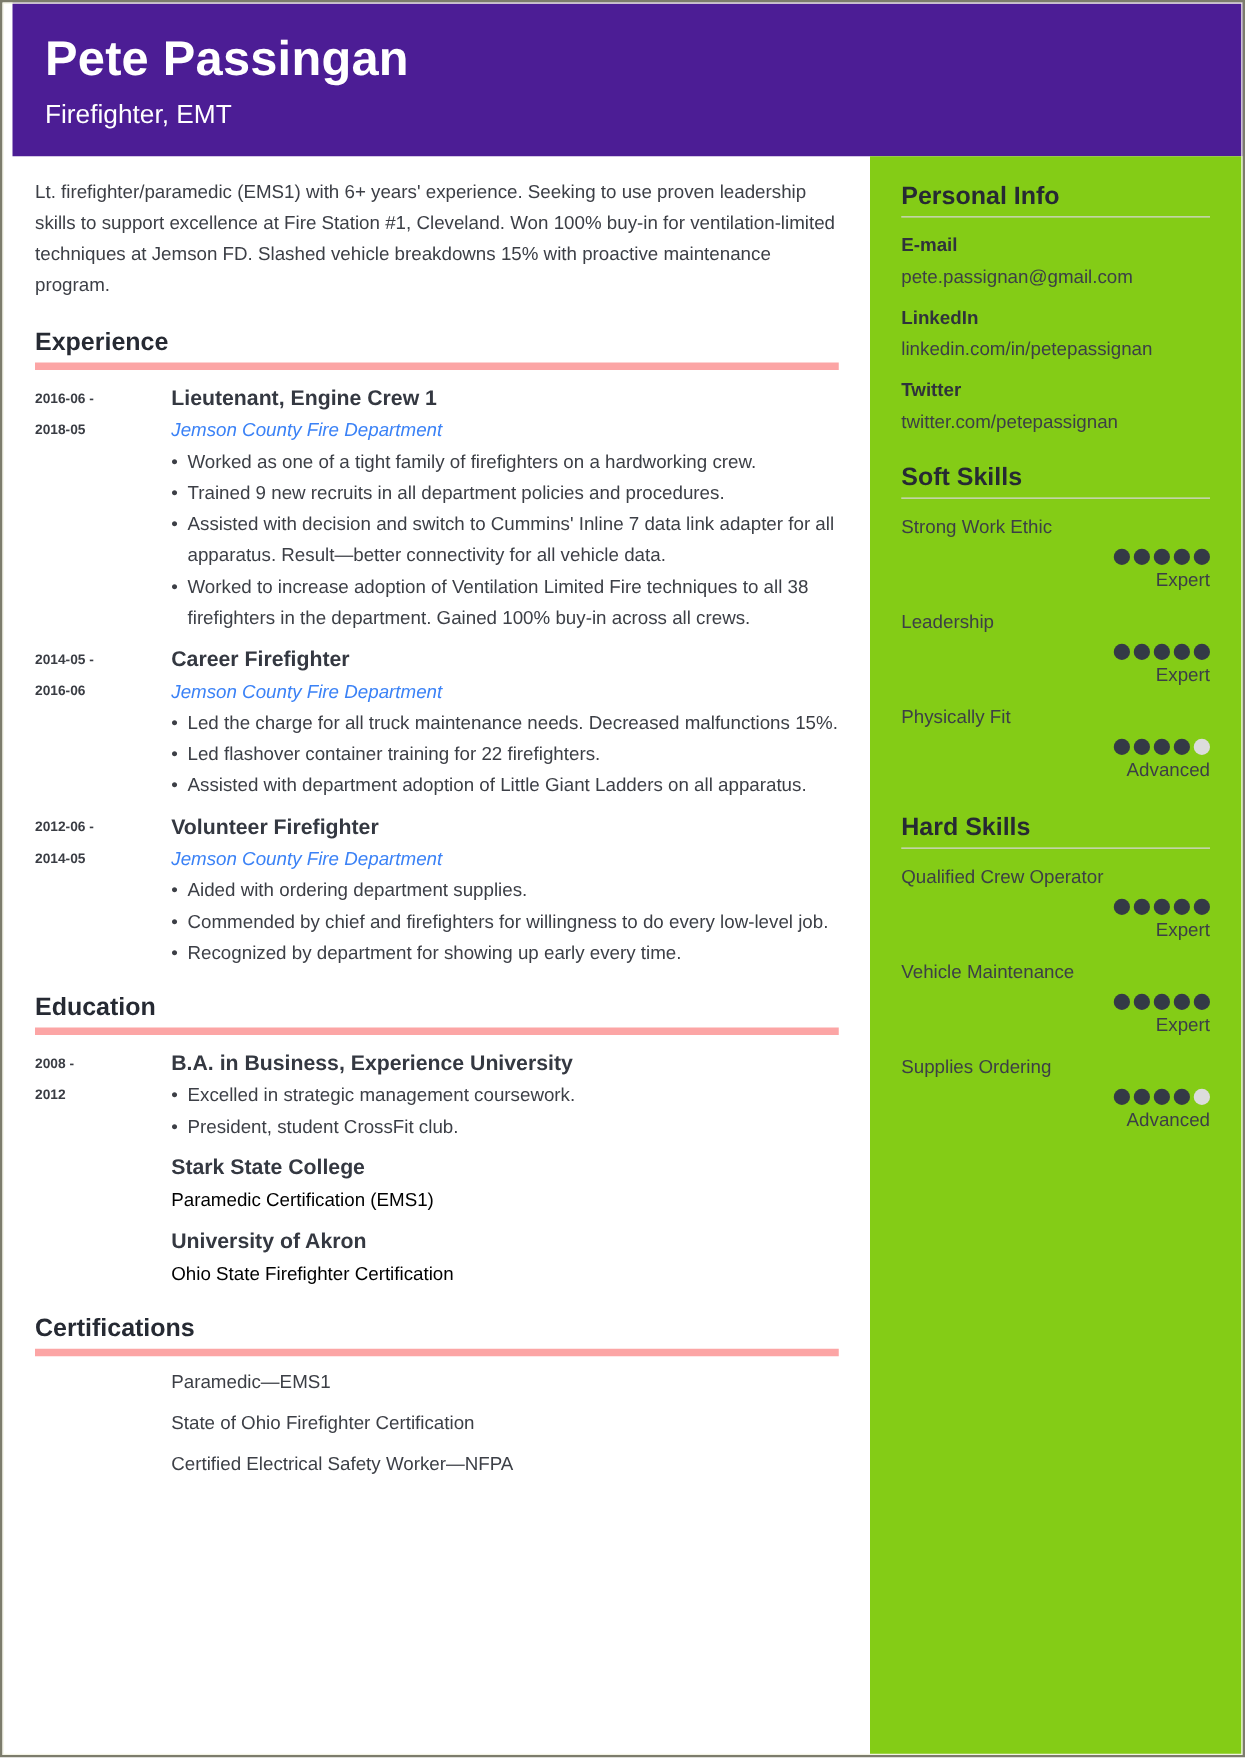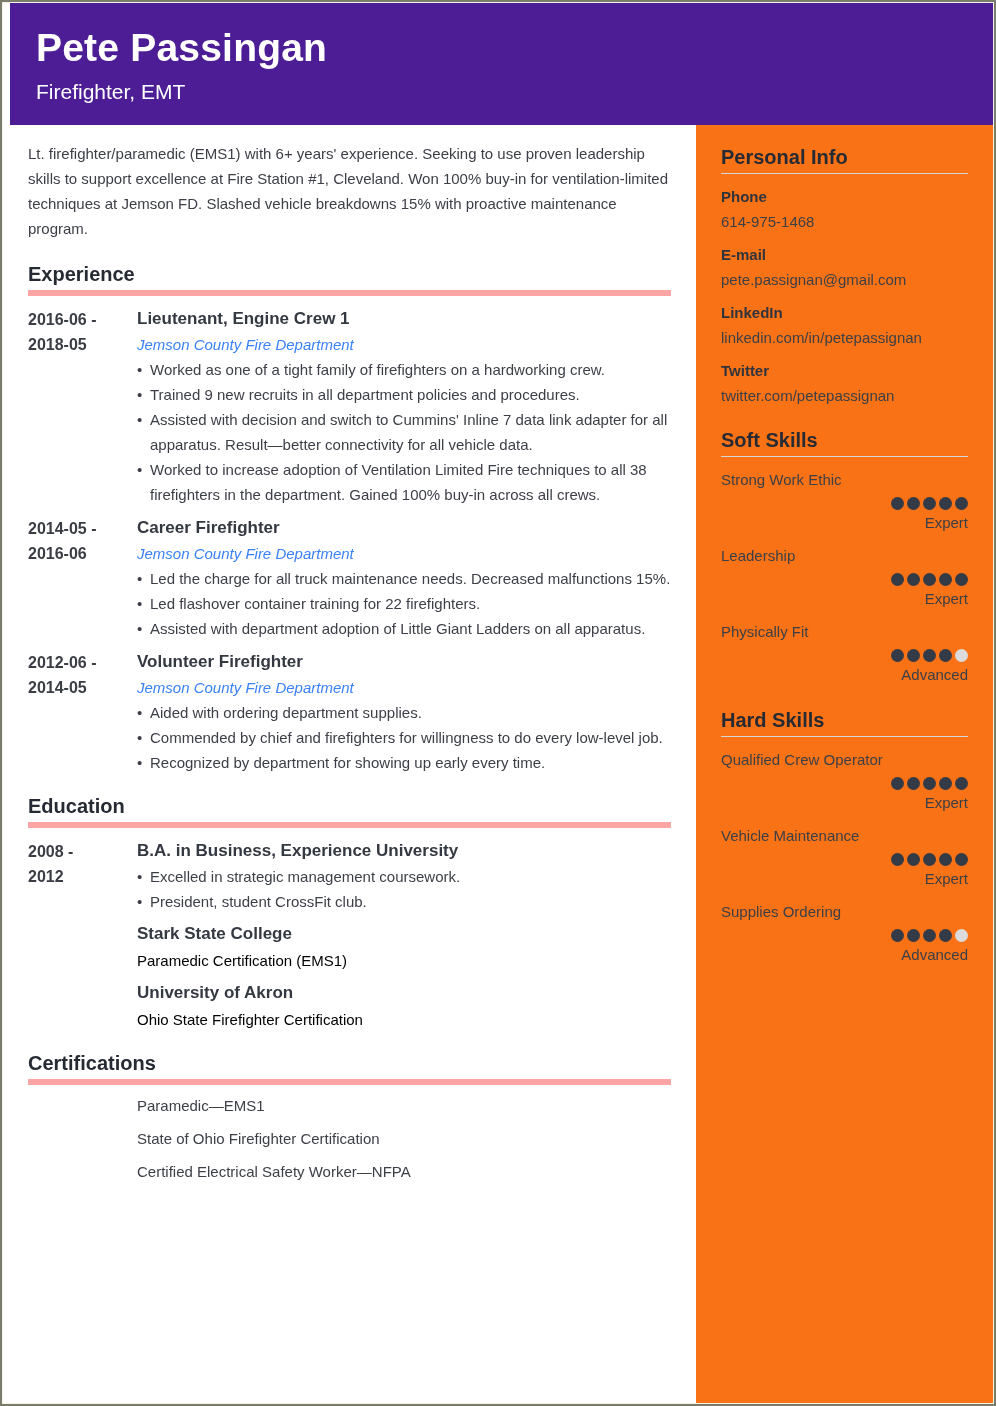--- a/index.html
+++ b/index.html
@@ -25,38 +25,38 @@
   .header .name {
     position: absolute; left: 26px; top: 24px;
     font-size: 39px; font-weight: bold; letter-spacing: 0.2px;
   }
   .header .title {
     position: absolute; left: 26px; top: 78px;
     font-size: 21px; font-weight: normal;
   }
   .sidebar {
     position: absolute; left: 696px; top: 125px; width: 298px; height: 1279px;
-    background: #f97316;
+    background: #84cc16;
   }
   .main {
     position: absolute; left: 28px; top: 125px; width: 643px;
   }
   .summary {
     margin-top: 16px;
     font-size: 15px; line-height: 25px; color: #3c3f46;
   }
   .section-title {
     font-size: 20px; font-weight: bold; color: #262a33;
     padding-bottom: 4px; border-bottom: 6px solid #fca5a5;
   }
   .exp-title { margin-top: 22px; }
   .entry { display: flex; margin-top: 10px; }
   .entry .dates {
     width: 109px; flex: none;
-    font-size: 16px; font-weight: bold; color: #3a3d44; line-height: 25px;
+    font-size: 11px; font-weight: bold; color: #3a3d44; line-height: 25px;
   }
   .entry .body { flex: 1; }
   .entry .role { font-size: 17px; font-weight: bold; color: #343841; line-height: 24px; }
   .entry .org { font-size: 15px; font-style: italic; color: #3b82f6; line-height: 25px; margin-top: 1px; }
   .bullets { list-style: none; }
   .bullets li {
     position: relative; padding-left: 13px;
     font-size: 15px; line-height: 25px; color: #3c3f46;
   }
   .bullets li::before {
@@ -176,24 +176,20 @@
     <div class="cert">State of Ohio Firefighter Certification</div>
     <div class="cert">Certified Electrical Safety Worker—NFPA</div>
   </div>
 </div>
 
 <div class="sidebar">
   <div class="side-inner">
 
     <div class="side-title" style="margin-top:21px">Personal Info</div>
     <div>
-      <div class="info-label">Phone</div>
-      <div class="info-value">614-975-1468</div>
-    </div>
-    <div>
       <div class="info-label">E-mail</div>
       <div class="info-value">pete.passignan@gmail.com</div>
     </div>
     <div>
       <div class="info-label">LinkedIn</div>
       <div class="info-value">linkedin.com/in/petepassignan</div>
     </div>
     <div>
       <div class="info-label">Twitter</div>
       <div class="info-value">twitter.com/petepassignan</div>

